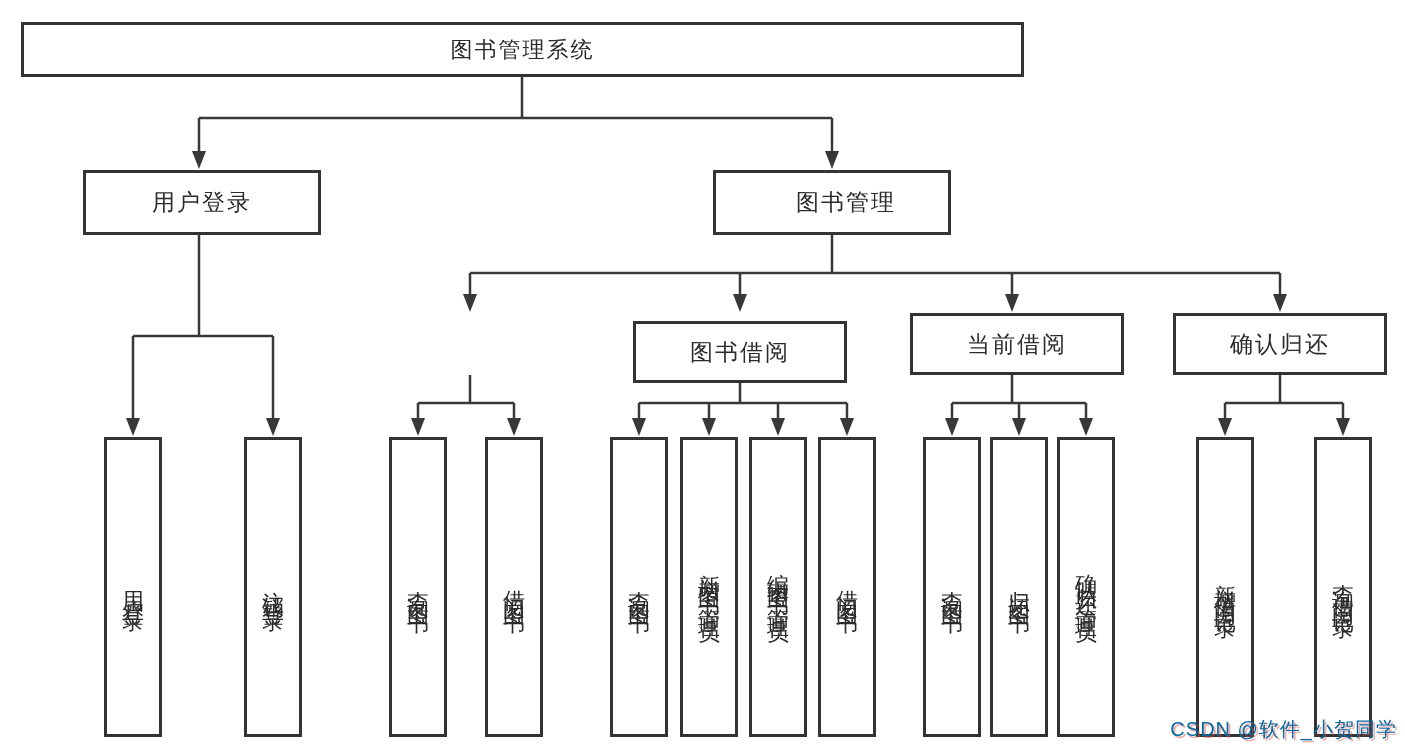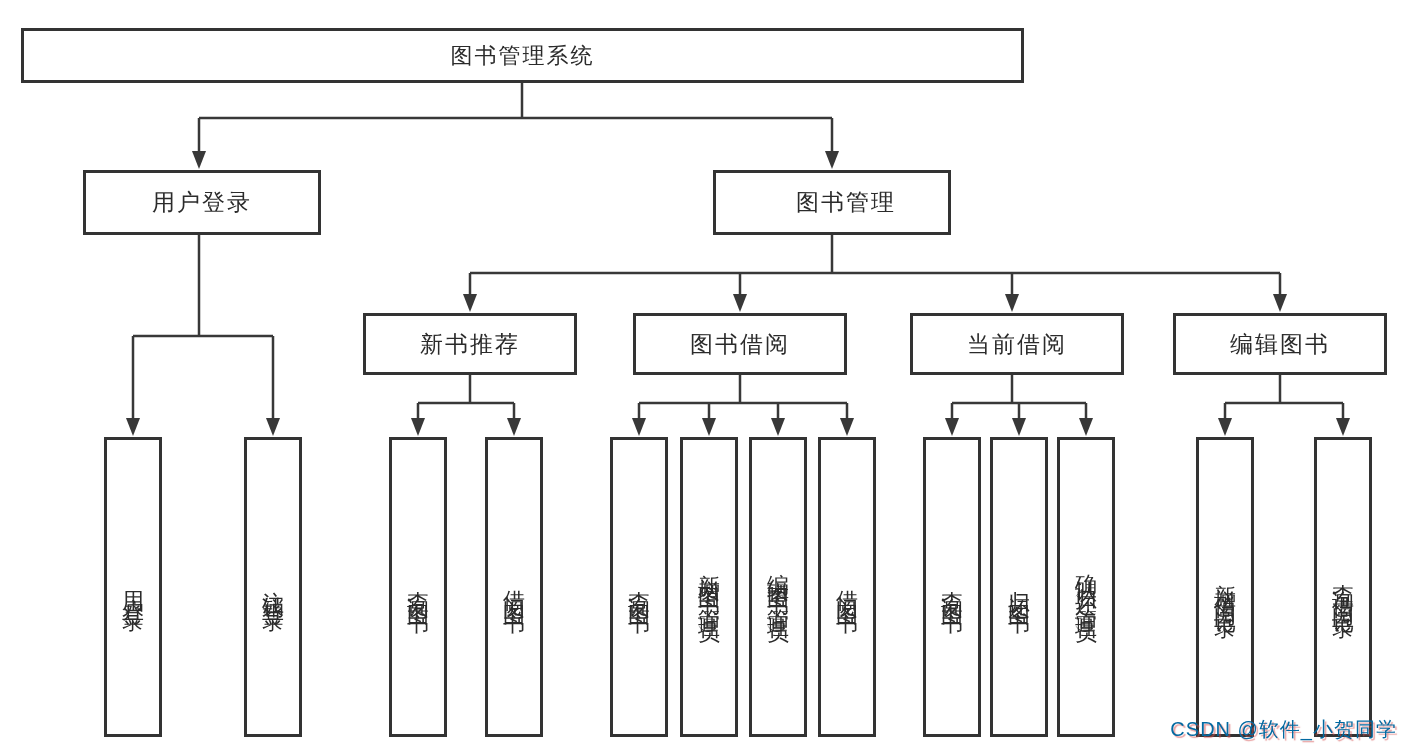--- a/index.html
+++ b/index.html
@@ -7,21 +7,21 @@
     position:relative;width:1405px;height:747px;background:#ffffff;overflow:hidden;
     font-family:"Liberation Sans","DejaVu Sans",sans-serif;color:#2b2b2b;
   }
   .lines{position:absolute;left:0;top:0;width:1405px;height:747px;}
   .box{
     position:absolute;background:#ffffff;border:3px solid #333333;
     display:flex;align-items:center;justify-content:center;
     box-sizing:border-box;color:#2b2b2b;
   }
   .hlabel{font-size:23px;letter-spacing:2px;white-space:nowrap;}
-  .root{left:21px;top:28px;width:1003px;height:55px;border-width:3px;}
+  .root{left:21px;top:22px;width:1003px;height:55px;border-width:3px;}
   .root .hlabel{font-size:22px;}
   .lv1a{left:83px;top:170px;width:238px;height:65px;}
   .lv1b{left:713px;top:170px;width:238px;height:65px;padding-left:28px;}
   .lv2{top:313px;width:214px;height:62px;}
   .leaf{top:437px;width:58px;height:300px;}
   .vlabel{
     writing-mode:vertical-rl;text-orientation:mixed;
     font-size:22px;letter-spacing:7px;line-height:1;white-space:nowrap;
   }
   .watermark{
@@ -78,31 +78,28 @@
     <span class="hlabel">图书管理系统</span>
   </div>
 
   <div class="box lv1a">
     <span class="hlabel">用户登录</span>
   </div>
   <div class="box lv1b">
     <span class="hlabel">图书管理</span>
   </div>
 
-  <div class="box lv2" style="left:363px;">
-    <span class="hlabel">新书推荐</span>
-  </div>
-  <div class="box lv2" style="left:633px;">
+  <div class="box lv2" style="left:633px;margin-top:8px;">
     <span class="hlabel">图书借阅</span>
   </div>
   <div class="box lv2" style="left:910px;">
     <span class="hlabel">当前借阅</span>
   </div>
   <div class="box lv2" style="left:1173px;">
-    <span class="hlabel">编辑图书</span>
+    <span class="hlabel">确认归还</span>
   </div>
 
   <div class="box leaf" style="left:104px;">
     <span class="vlabel">用户登录</span>
   </div>
   <div class="box leaf" style="left:244px;">
     <span class="vlabel">注销登录</span>
   </div>
 
   <div class="box leaf" style="left:389px;">

